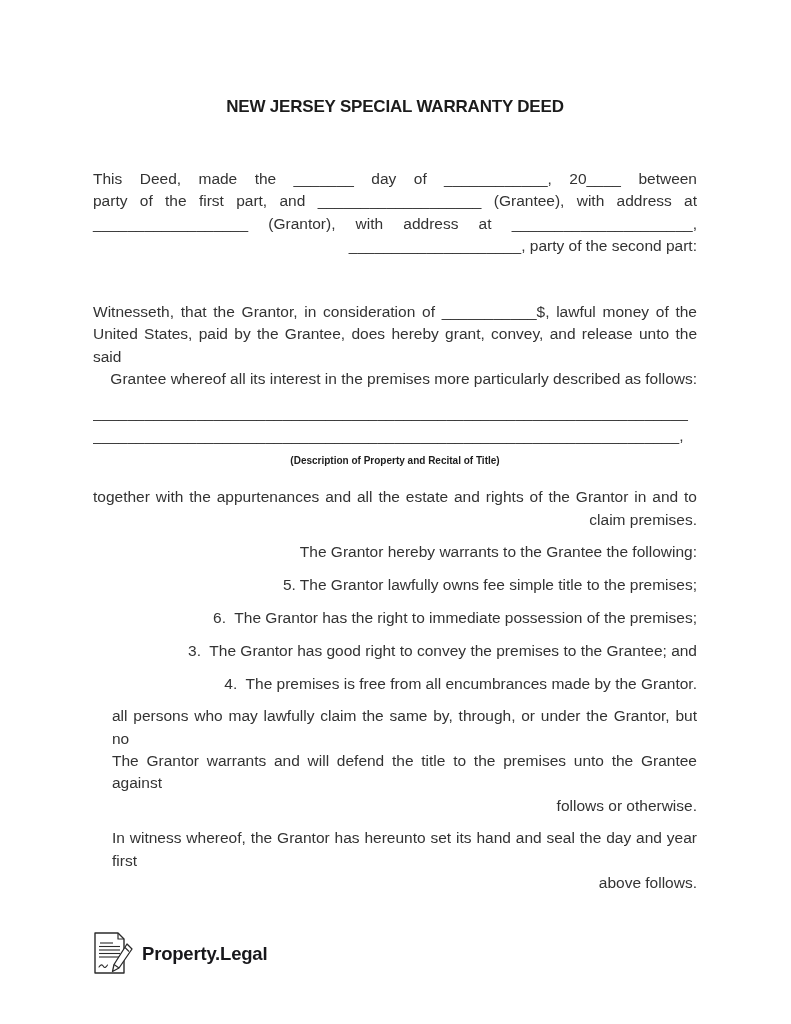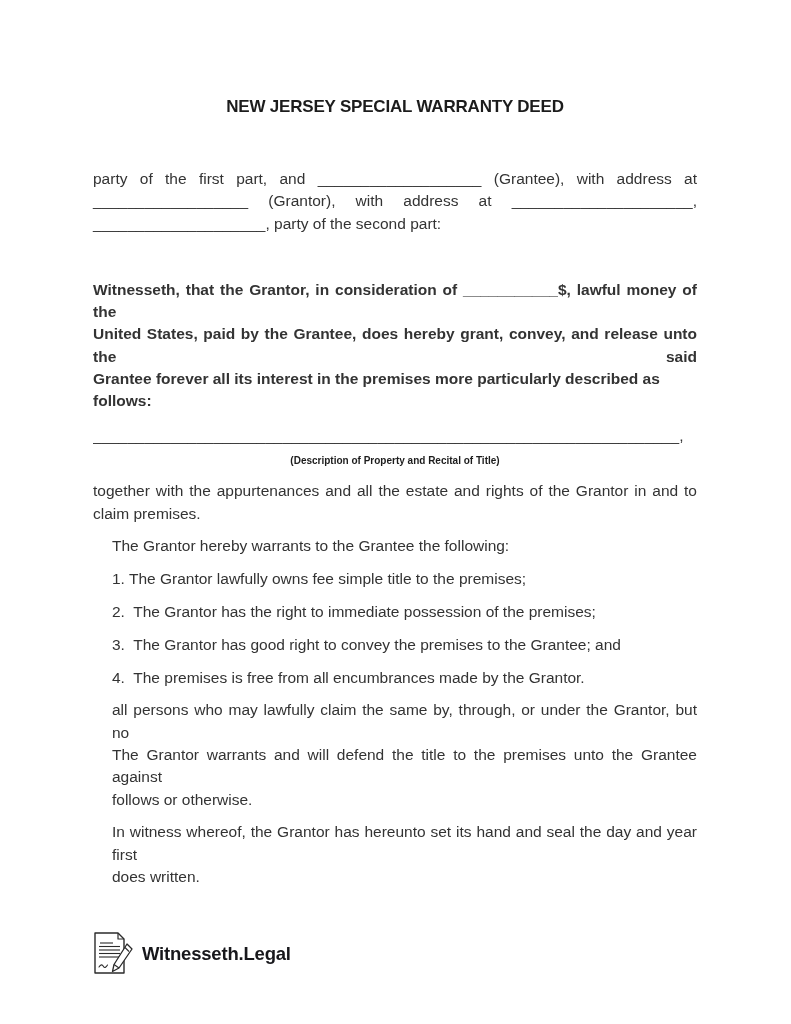--- a/index.html
+++ b/index.html
@@ -34,34 +34,34 @@
   }
   .line { min-height: 22.3px; }
   
   .j {
     text-align: justify;
     -moz-text-align-last: justify;
     text-align-last: justify;
   }
   
   .l {
-    text-align: left;
+    text-align: right;
     white-space: pre-wrap;
   }
   .p-intro      { margin-top: 50px; }
-  .p-witnesseth { margin-top: 44px; font-weight: bold; }
+  .p-witnesseth { margin-top: 44px; }
   .blanks       { margin-top: 12px; white-space: nowrap; overflow: hidden; }
   .desc-head {
     margin-top: 3px;
     text-align: center;
     font-weight: 700;
     font-size: 10px;
     color: #1c1c1c;
   }
-  .p-together { margin-top: 8px; }
+  .p-together { margin-top: 14px; }
   .p          { margin-top: 10.5px; margin-left: 19px; }
   .footer {
     position: absolute;
     left: 91px; top: 931px;
     display: flex;
     align-items: center;
     gap: 9px;
     text-decoration: none;
     cursor: pointer;
   }
@@ -77,70 +77,72 @@
 </style>
 </head>
 <body>
 
 <div class="page">
   <div class="content">
 
     <h1 class="doc-title">NEW JERSEY SPECIAL WARRANTY DEED</h1>
 
     <div class="p-intro">
+      <div class="line j">This Deed, made the _______ day of ____________, 20____ between</div>
       <div class="line j">party of the first part, and ___________________ (Grantee), with address at</div>
       <div class="line j">__________________ (Grantor), with address at _____________________,</div>
       <div class="line l">____________________, party of the second part:</div>
     </div>
 
     <div class="p-witnesseth">
       <div class="line j">Witnesseth, that the Grantor, in consideration of ___________$, lawful money of the</div>
       <div class="line j">United States, paid by the Grantee, does hereby grant, convey, and release unto the said</div>
-      <div class="line l">Grantee forever all its interest in the premises more particularly described as follows:</div>
+      <div class="line l">Grantee whereof all its interest in the premises more particularly described as follows:</div>
     </div>
 
     <div class="blanks">
+      <div class="line">_____________________________________________________________________</div>
       <div class="line">____________________________________________________________________,</div>
     </div>
 
     <div class="desc-head">(Description of Property and Recital of Title)</div>
 
     <div class="p-together">
       <div class="line j">together with the appurtenances and all the estate and rights of the Grantor in and to</div>
       <div class="line l">claim premises.</div>
     </div>
 
     <div class="p">
       <div class="line l">The Grantor hereby warrants to the Grantee the following:</div>
     </div>
 
     <div>
       <div class="p">
-        <div class="line l">1. The Grantor lawfully owns fee simple title to the premises;</div>
+        <div class="line l">5. The Grantor lawfully owns fee simple title to the premises;</div>
       </div>
       <div class="p">
-        <div class="line l">2.  The Grantor has the right to immediate possession of the premises;</div>
+        <div class="line l">6.  The Grantor has the right to immediate possession of the premises;</div>
       </div>
       <div class="p">
         <div class="line l">3.  The Grantor has good right to convey the premises to the Grantee; and</div>
       </div>
       <div class="p">
         <div class="line l">4.  The premises is free from all encumbrances made by the Grantor.</div>
       </div>
     </div>
 
     <div class="p">
       <div class="line j">all persons who may lawfully claim the same by, through, or under the Grantor, but no</div>
       <div class="line j">The Grantor warrants and will defend the title to the premises unto the Grantee against</div>
       <div class="line l">follows or otherwise.</div>
     </div>
 
     <div class="p">
       <div class="line j">In witness whereof, the Grantor has hereunto set its hand and seal the day and year first</div>
-      <div class="line l">does written.</div>
+      <div class="line l">above follows.</div>
     </div>
 
   </div>
 
   <a class="footer">
     <span>
       <svg class="logo-icon" viewBox="0 0 42 45" xmlns="http://www.w3.org/2000/svg">
 
         <path d="M4 2 L27 2 L33 8 L33 42 L4 42 Z" fill="#ffffff" stroke="#2b2b2b" stroke-width="1.4" stroke-linejoin="round"></path>
         <path d="M27 2 L27 8 L33 8" fill="none" stroke="#2b2b2b" stroke-width="1.2" stroke-linejoin="round"></path>
@@ -151,15 +153,15 @@
         <line x1="8" y1="22.5" x2="29" y2="22.5" stroke="#2b2b2b" stroke-width="1.1"></line>
         <line x1="8" y1="26" x2="29" y2="26" stroke="#2b2b2b" stroke-width="1.1"></line>
 
         <path d="M8 36 q2.5 -4 4.5 -0.5 q1.5 2.5 4 -1.5" fill="none" stroke="#2b2b2b" stroke-width="1.1" stroke-linecap="round"></path>
 
         <path d="M36 13 L41 18 L28 37 L21.5 40.5 L23 33.5 Z" fill="#ffffff" stroke="#2b2b2b" stroke-width="1.3" stroke-linejoin="round"></path>
         <line x1="34" y1="16.5" x2="38" y2="20.5" stroke="#2b2b2b" stroke-width="1.1"></line>
         <line x1="23" y1="33.5" x2="28" y2="37" stroke="#2b2b2b" stroke-width="1.1"></line>
       </svg>
     </span>
-    <span class="brand">Witnesseth.Legal</span>
+    <span class="brand">Property.Legal</span>
   </a>
 </div>
 
 </body></html>

